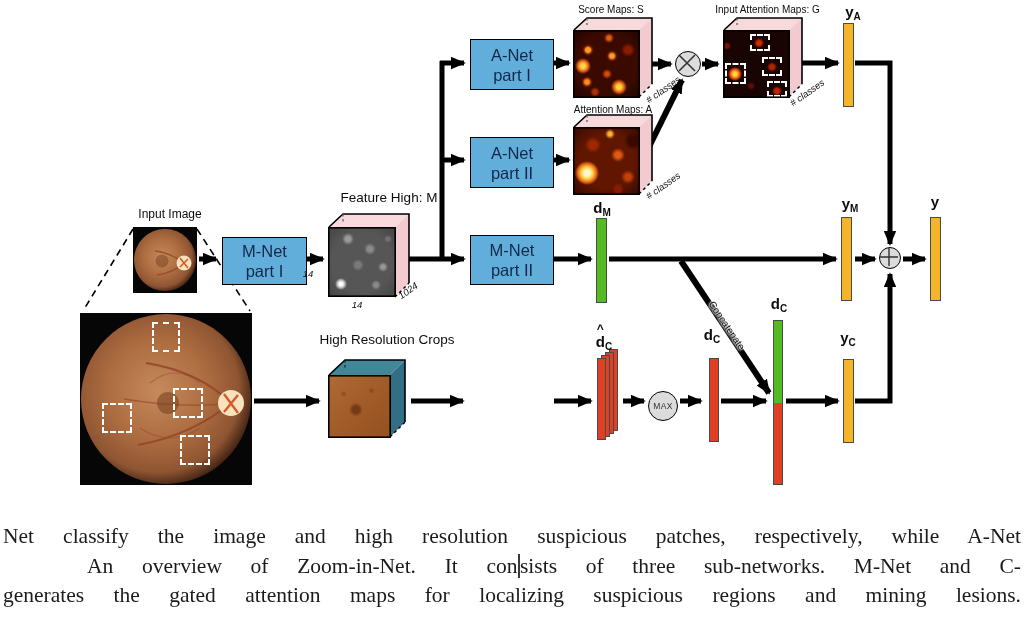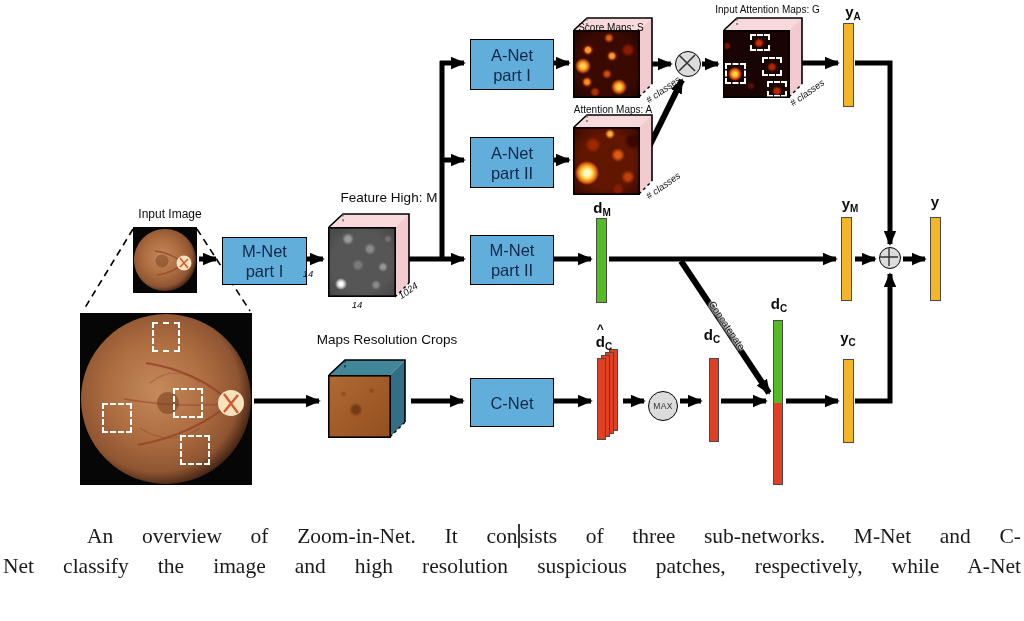--- a/index.html
+++ b/index.html
@@ -189,23 +189,20 @@
     <span>part I</span>
   </div>
   <div class="nbox" style="left:470px;top:137px;width:82px;height:49px">
     <span>A-Net</span>
     <span>part II</span>
   </div>
   <div class="nbox" style="left:470px;top:235px;width:82px;height:48px">
     <span>M-Net</span>
     <span>part II</span>
   </div>
-  <div class="nbox" style="left:470px;top:378px;width:82px;height:47px">
-    <span>C-Net</span>
-  </div>
 
   <div class="cube" style="left:328px;top:213px;width:82px;height:85px">
     <div class="face face-feature" style="left:0;top:14px;width:67px;height:70px"></div>
     <svg width="82" height="85">
       <polygon points="1,14 15,1 81,1 67,14" fill="var(--pink-top)"></polygon>
       <polygon points="67,14 81,1 81,70 67,84" fill="var(--pink-side)"></polygon>
       <path d="M1,14 L15,1 L81,1 L81,70" stroke="#000" stroke-width="1.6" fill="none"></path>
       <path d="M67,84 L81,70" stroke="#000" stroke-width="1.4" stroke-dasharray="3 3" fill="none"></path>
       <line x1="15" y1="1" x2="15" y2="9" stroke="#555" stroke-width="1.2" stroke-dasharray="2.5 2.5"></line>
       <rect x="0.8" y="14.8" width="66.4" height="68.4" fill="none" stroke="#000" stroke-width="1.6"></rect>
@@ -293,22 +290,22 @@
     <svg width="22" height="22">
         <path d="M11,2 L11,20 M2,11 L20,11" stroke="#333" stroke-width="1.4"></path>
       </svg>
   </div>
   <div class="opc" style="left:648px;top:391px;width:30px;height:30px">
     <span class="maxtxt">MAX</span>
   </div>
 
   <div class="lbl med" style="left:120px;top:207px;width:100px">Input Image</div>
   <div class="lbl" style="left:318px;top:190px;width:142px;font-size:13.5px;font-weight:500">Feature High: M</div>
-  <div class="lbl" style="left:294px;top:332px;width:186px;font-size:13.5px;font-weight:500">Maps Resolution Crops</div>
-  <div class="lbl small" style="left:576px;top:22px;width:70px">Score Maps: S</div>
+  <div class="lbl" style="left:294px;top:332px;width:186px;font-size:13.5px;font-weight:500">High Resolution Crops</div>
+  <div class="lbl small" style="left:576px;top:4px;width:70px">Score Maps: S</div>
   <div class="lbl small" style="left:568px;top:104px;width:90px">Attention Maps: A</div>
   <div class="lbl small" style="left:705px;top:4px;width:125px">Input Attention Maps: G</div>
   <div class="lbl ital rot35" style="left:640px;top:84px;width:46px"># classes</div>
   <div class="lbl ital rot35" style="left:640px;top:180px;width:46px"># classes</div>
   <div class="lbl ital rot35" style="left:784px;top:87px;width:46px"># classes</div>
   <div class="lbl ital" style="left:300px;top:268px;width:16px">14</div>
   <div class="lbl ital" style="left:349px;top:299px;width:16px">14</div>
   <div class="lbl ital rot35" style="left:393px;top:285px;width:30px">1024</div>
   <div class="lbl halo" style="left:687px;top:320px;width:80px;font-size:10px;transform:rotate(56deg);z-index:5">Concatenate</div>
 
@@ -331,17 +328,18 @@
     <span>d</span><span class="vs">C</span>
   </div>
   <div class="lbl veclbl" style="left:764px;top:295px;width:30px">
     <span>d</span><span class="vs">C</span>
   </div>
   <div class="lbl veclbl" style="left:589px;top:333px;width:30px">
     <span class="hatwrap"><span class="hat">^</span><span>d</span></span><span class="vs">C</span>
   </div>
 
   <div class="caption">
+    <div class="cap-line">Net classify the image and high resolution suspicious patches, respectively, while A-Net</div>
     <div class="cap-line indent"><span>An overview of Zoom-in-Net. It con</span><span class="caret"></span><span>sists of three sub-networks. M-Net and C-</span></div>
-    <div class="cap-line">Net classify the image and high resolution suspicious patches, respectively, while A-Net</div>
+    <div class="cap-line">generates the gated attention maps for localizing suspicious regions and mining lesions.</div>
   </div>
 
 </div>
 
 </body></html>

